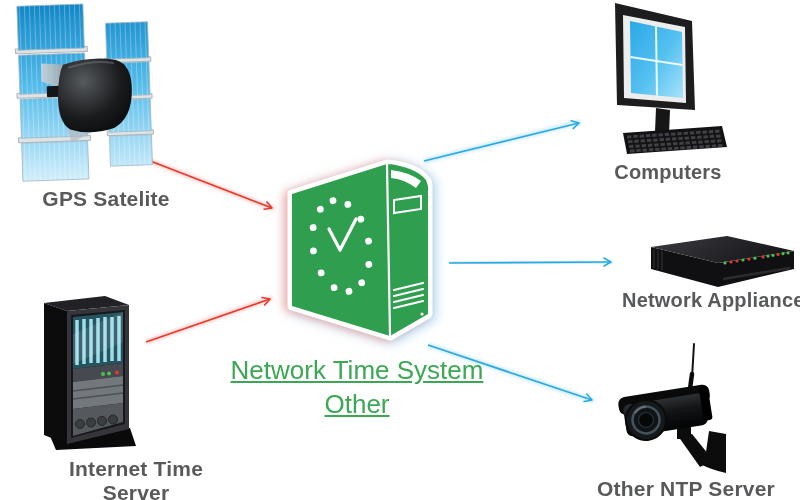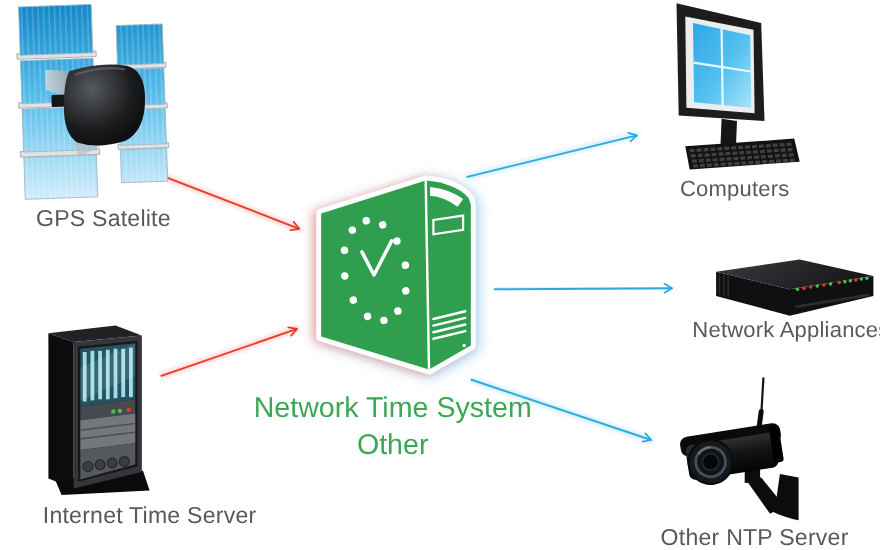--- a/index.html
+++ b/index.html
@@ -2,21 +2,21 @@
 <html><head>
 <meta charset="utf-8">
 <style>
   html,body{margin:0;padding:0;background:#fff;}
   .canvas{
     position:relative;width:800px;height:500px;background:#ffffff;
     font-family:"Liberation Sans",sans-serif;overflow:hidden;
   }
   .canvas svg{position:absolute;left:0;top:0;}
   .lbl{
-    position:absolute;color:#58595b;font-size:21px;font-weight:400;
+    position:absolute;color:#58595b;font-size:21px;font-weight:700;
     text-align:center;letter-spacing:.2px;line-height:1.15;
     -webkit-font-smoothing:antialiased;
   }
   .server-lbl{
     position:absolute;color:#3aa854;font-size:26px;text-align:center;line-height:1.3;
   }
 </style>
 </head>
 <body>
 
@@ -252,25 +252,25 @@
       <rect x="624" y="399" width="82" height="32" rx="6" fill="url(#camGrad)"></rect>
       <circle cx="645" cy="417" r="20" fill="#16191b" stroke="#0a0a0a" stroke-width="2"></circle>
       <circle cx="645" cy="417" r="13.5" fill="#101416" stroke="#44525c" stroke-width="2.5"></circle>
       <circle cx="645" cy="417" r="7.5" fill="#050708" stroke="#1f2c33" stroke-width="1.5"></circle>
       <path d="M636,408 Q640,404 646,404" stroke="rgba(255,255,255,0.22)" stroke-width="2" fill="none" stroke-linecap="round"></path>
       <rect x="702" y="393" width="9" height="34" rx="3" fill="#000000"></rect>
     </g>
   </g>
 </svg>
 
-<div class="lbl" style="left:14px;top:187px;width:160px;text-align:center;">GPS Satelite</div>
+<div class="lbl" style="left:26px;top:187px;width:160px;text-align:center;">GPS Satelite</div>
 
 <div class="lbl" style="left:8px;top:457px;width:200px;margin-left:28px;">Internet Time Server</div>
 
-<div class="server-lbl" style="left:217px;top:354px;width:280px;">
+<div class="server-lbl" style="left:217px;top:354px;width:280px;text-decoration:underline;">
   <div>Network Time System</div>
   <div>Other</div>
 </div>
 
 <div class="lbl" style="left:598px;top:161px;width:140px;font-size:20px;">Computers</div>
 
 <div class="lbl" style="left:619px;top:289px;width:200px;font-size:20px;">Network Appliances</div>
 
 <div class="lbl" style="left:586px;top:477px;width:200px;">Other NTP Server</div>
 

